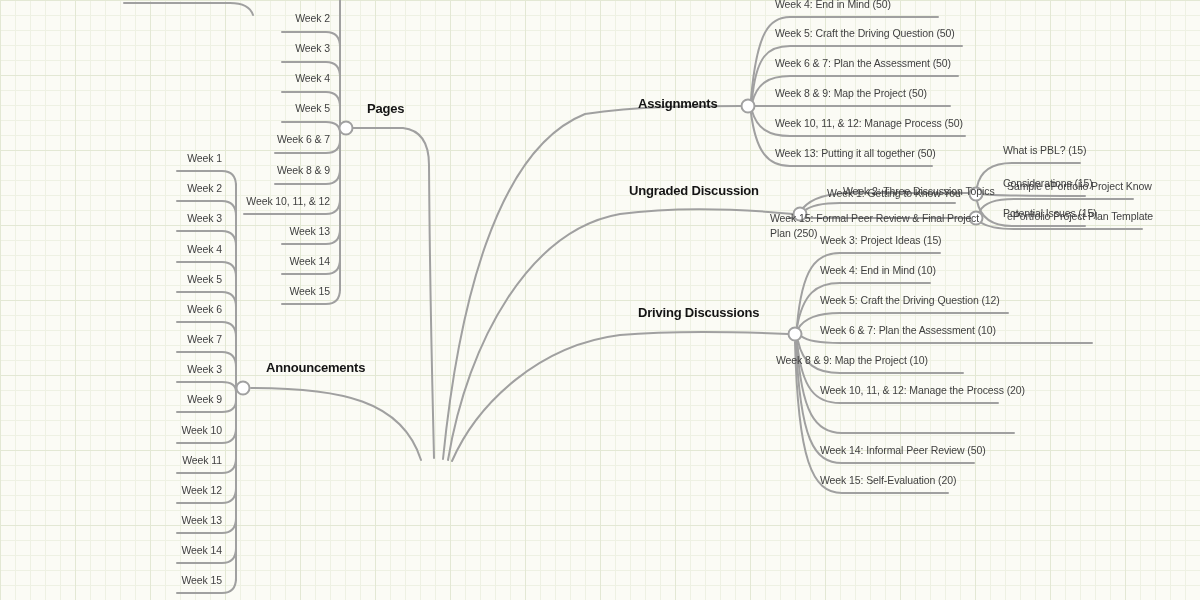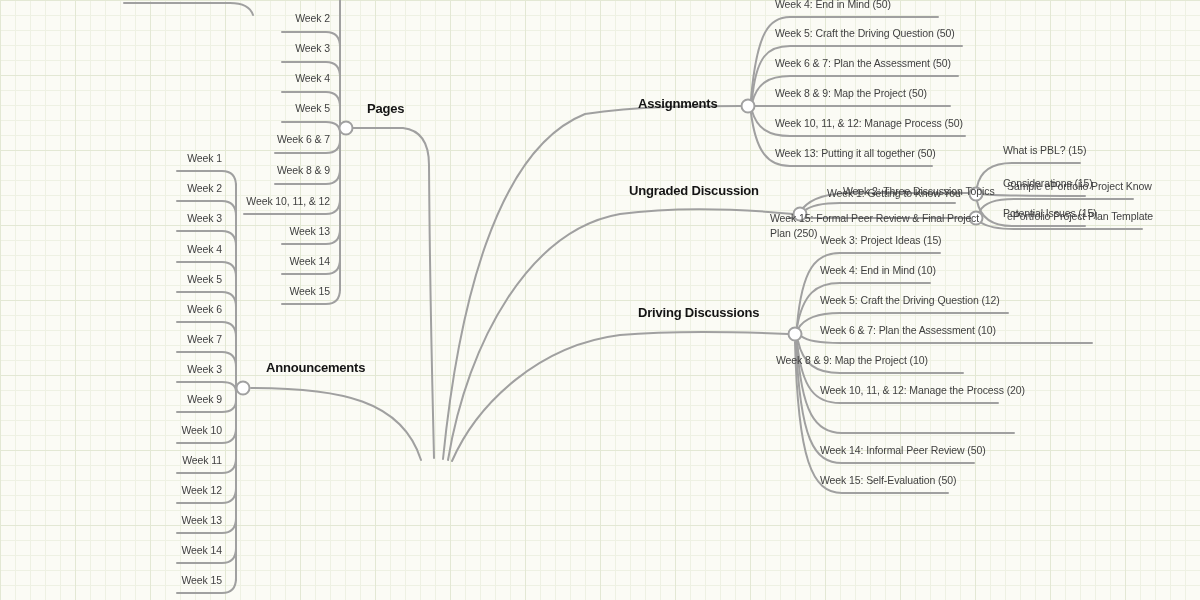--- a/index.html
+++ b/index.html
@@ -165,16 +165,16 @@
   <span class="leaf" style="left:1007px;top:179px">Sample ePortfolio Project Know</span>
   <span class="leaf" style="left:1007px;top:209px">ePortfolio Project Plan Template</span>
 
   <span class="leaf" style="left:820px;top:233px">Week 3: Project Ideas (15)</span>
   <span class="leaf" style="left:820px;top:263px">Week 4: End in Mind (10)</span>
   <span class="leaf" style="left:820px;top:293px">Week 5: Craft the Driving Question (12)</span>
   <span class="leaf" style="left:820px;top:323px">Week 6 &amp; 7: Plan the Assessment (10)</span>
   <span class="leaf" style="left:776px;top:353px">Week 8 &amp; 9: Map the Project (10)</span>
   <span class="leaf" style="left:820px;top:383px">Week 10, 11, &amp; 12: Manage the Process (20)</span>
   <span class="leaf" style="left:820px;top:443px">Week 14: Informal Peer Review (50)</span>
-  <span class="leaf" style="left:820px;top:473px">Week 15: Self-Evaluation (50)</span>
+  <span class="leaf" style="left:820px;top:473px">Week 15: Self-Evaluation (20)</span>
 
 
 </div>
 
 </body></html>

